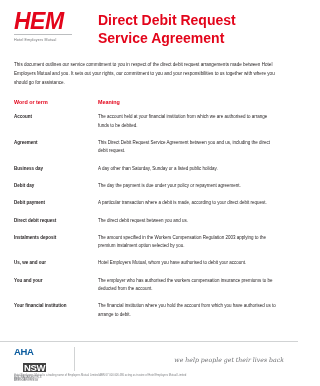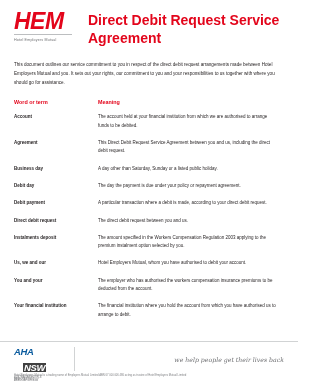--- a/index.html
+++ b/index.html
@@ -19,21 +19,21 @@
     width: 298px;
     height: 386px;
     background: #ffffff;
     box-sizing: border-box;
     padding: 10px 14px 0 14px;
   }
   
   .header {
     display: flex;
     align-items: flex-start;
-    gap: 0;
+    gap: 10px;
     padding-bottom: 6px;
   }
   .logo-block {
     width: 74px;
     flex: 0 0 74px;
   }
   .logo-word {
     font-family: "Liberation Sans", sans-serif;
     font-weight: bold;
     font-size: 23px;
@@ -113,21 +113,20 @@
   .footer-inner {
     position: relative;
     height: 100%;
     padding: 5px 14px 0 14px;
     box-sizing: border-box;
   }
   .footer-logos {
     display: flex;
     align-items: flex-start;
     gap: 26px;
-    font-style: italic;
   }
   .aha-logo {
     width: 34px;
   }
   .aha-word {
     font-size: 9.5px;
     font-weight: bold;
     color: #0a5b9e;
     line-height: 1;
     letter-spacing: -0.3px;

